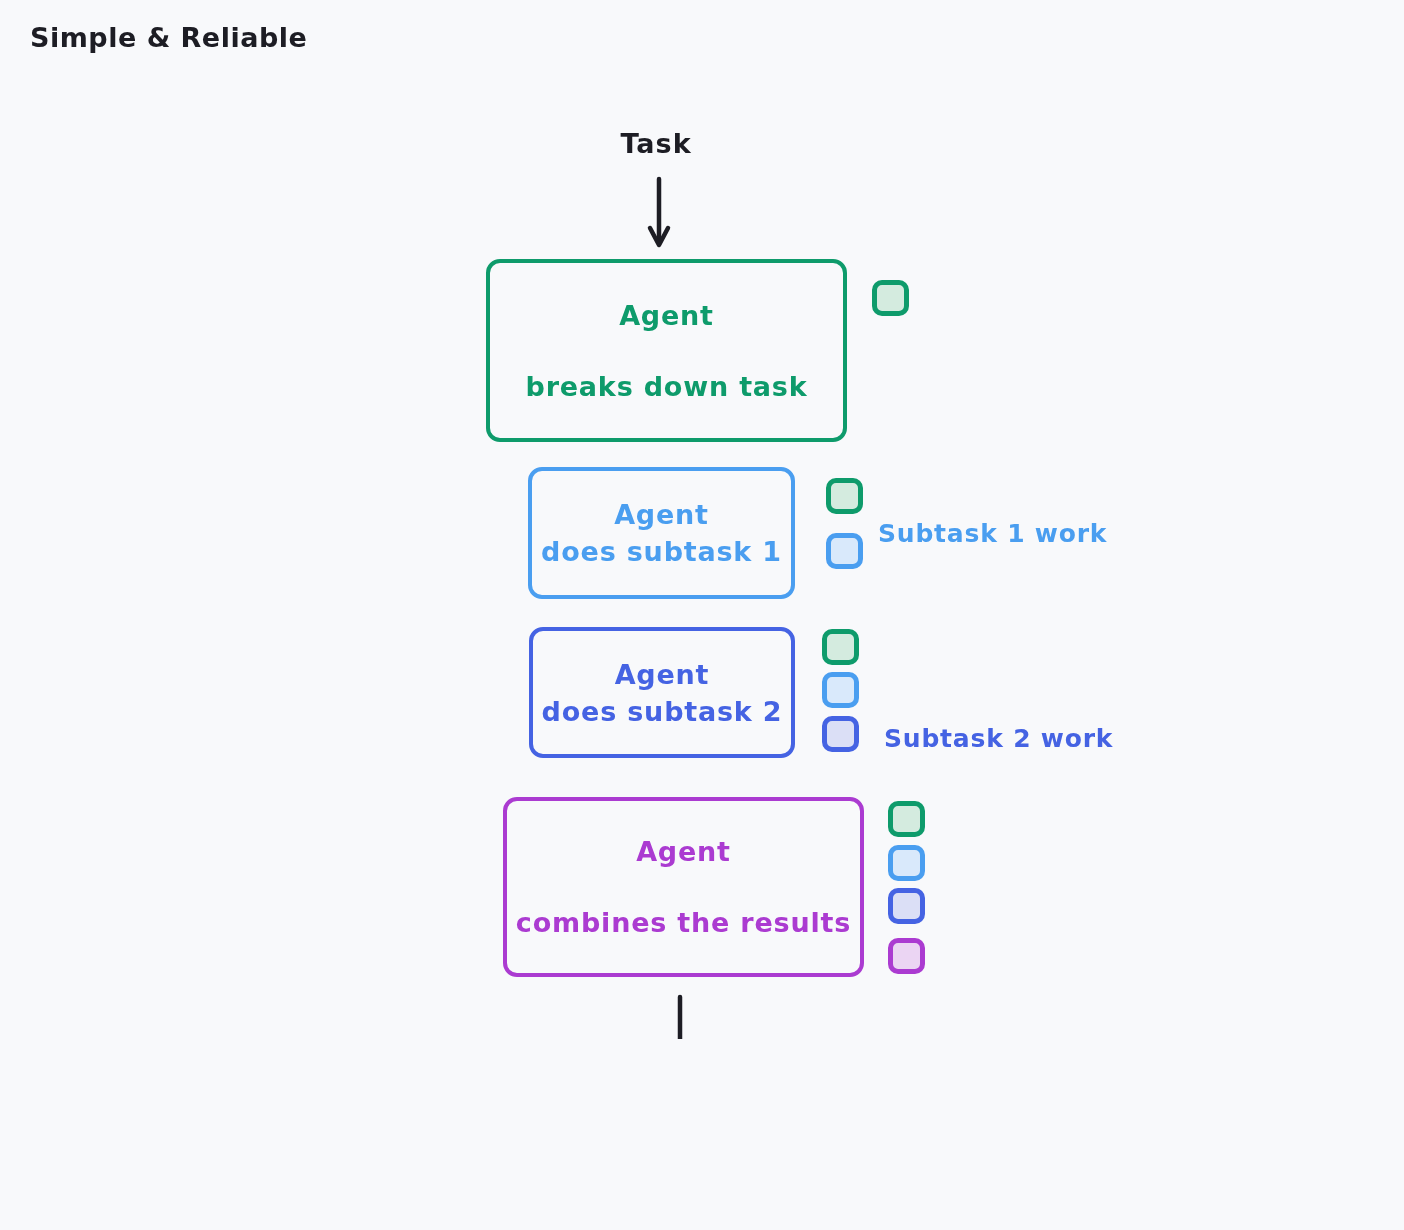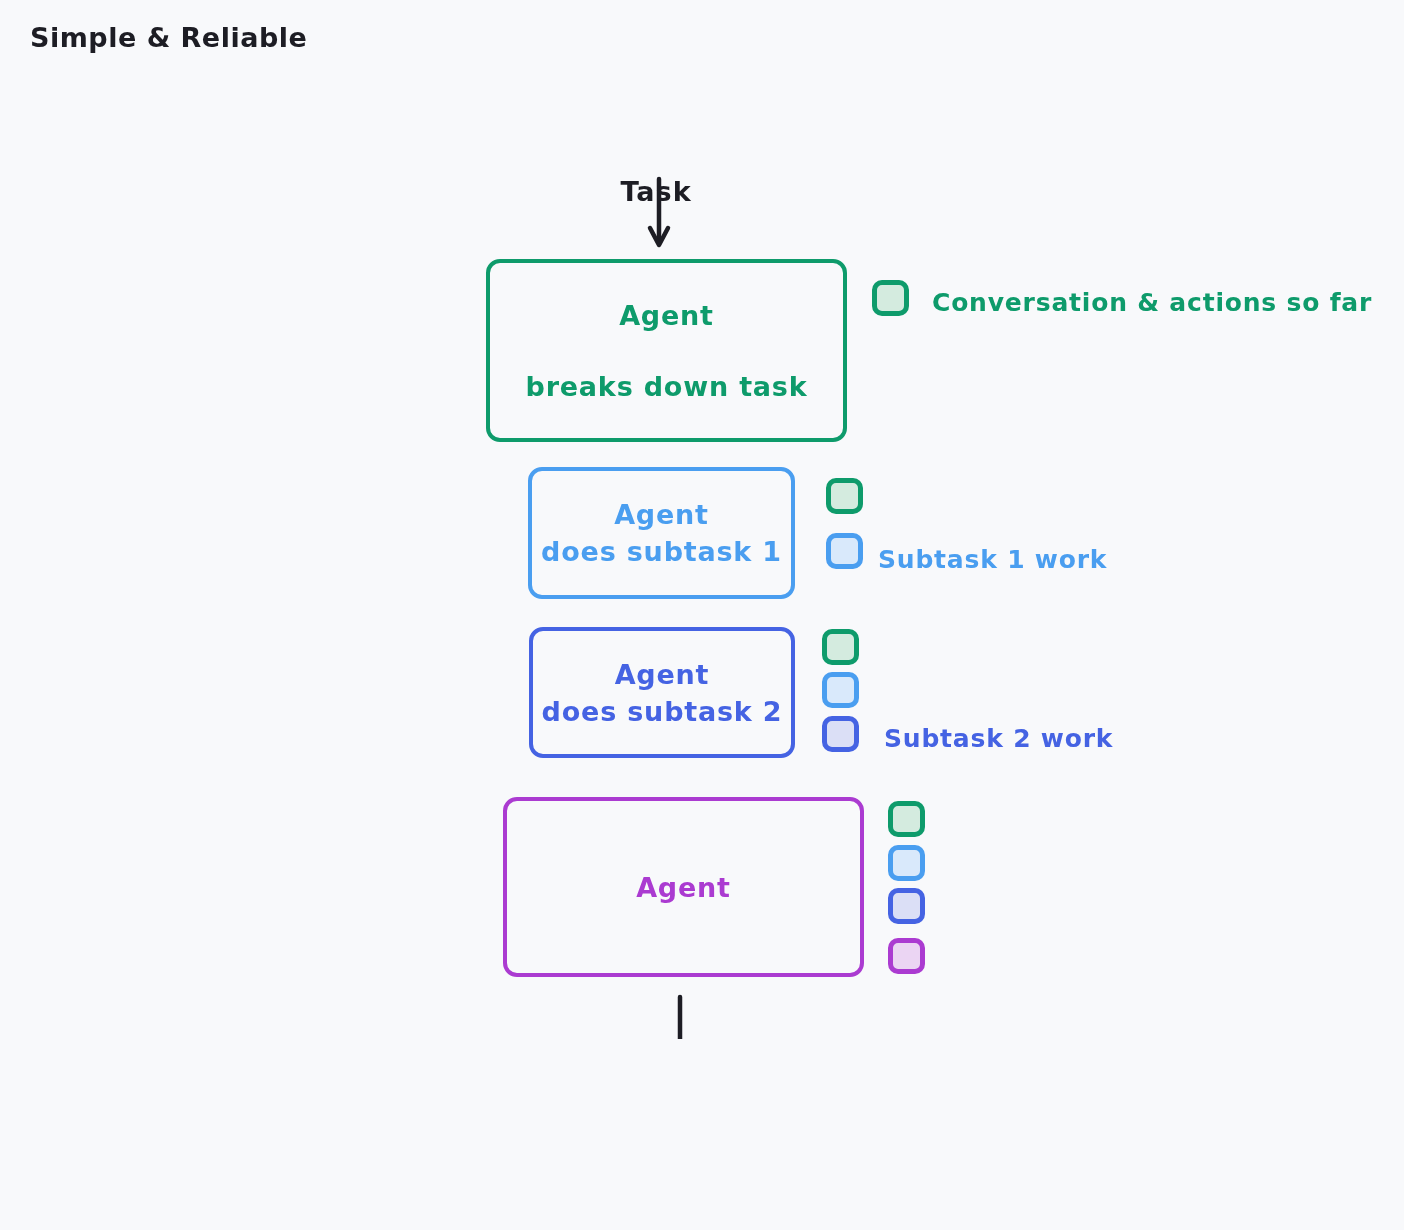--- a/index.html
+++ b/index.html
@@ -35,21 +35,21 @@
     letter-spacing: 0.5px;
     color: var(--ink);
   }
   .flow-label {
     position: absolute;
     font-size: 27px;
     letter-spacing: 1px;
     color: var(--ink);
     text-align: center;
   }
-  .flow-label.task { left: 576px; top: 128px; width: 160px; margin-top: 48px; }
+  .flow-label.task { left: 576px; top: 128px; width: 160px; }
   .flow-label.result { left: 594px; top: 1084px; width: 160px; }
   .arrow {
     position: absolute;
   }
   .node {
     position: absolute;
     border-style: solid;
     border-width: 4px;
     border-radius: 14px;
     background: transparent;
@@ -107,43 +107,43 @@
     <path d="M14 3 V64" stroke="#1d1d24" stroke-width="4.5" stroke-linecap="round" fill="none"></path>
     <path d="M5 52 L14 69 L23 52" stroke="#1d1d24" stroke-width="4.5" stroke-linecap="round" stroke-linejoin="round" fill="none"></path>
   </svg>
 
   <div class="node green breakdown">
     <div class="line">Agent</div>
     <div class="line">breaks down task</div>
   </div>
 
   <div class="sq green sq-abs" style="left:872px; top:280px;"></div>
-  <div class="legend-label green" style="left:932px; top:288px;">Conversation &amp; actions so far</div>
 
   <div class="node blue subtask1">
     <div class="line">Agent</div>
     <div class="line">does subtask 1</div>
   </div>
 
   <div class="sq green sq-abs" style="left:826px; top:478px;"></div>
   <div class="sq blue sq-abs" style="left:826px; top:533px;"></div>
-  <div class="legend-label blue" style="left:878px; top:545px;">Subtask 1 work</div>
+  <div class="legend-label blue" style="left:878px; top:519px;">Subtask 1 work</div>
 
   <div class="node indigo subtask2">
     <div class="line">Agent</div>
     <div class="line">does subtask 2</div>
   </div>
 
   <div class="sq green sq-abs" style="left:822px; top:629px;"></div>
   <div class="sq blue sq-abs" style="left:822px; top:672px;"></div>
   <div class="sq indigo sq-abs" style="left:822px; top:716px;"></div>
   <div class="legend-label indigo" style="left:884px; top:724px;">Subtask 2 work</div>
 
   <div class="node purple combine">
     <div class="line">Agent</div>
+    <div class="line">combines the results</div>
   </div>
 
   <div class="sq green sq-abs" style="left:888px; top:801px;"></div>
   <div class="sq blue sq-abs" style="left:888px; top:845px;"></div>
   <div class="sq indigo sq-abs" style="left:888px; top:888px;"></div>
   <div class="sq purple sq-abs" style="left:888px; top:938px;"></div>
 
   <svg class="arrow" style="left:666px; top:994px;" width="28" height="80" viewBox="0 0 28 80">
     <path d="M14 3 V70" stroke="#1d1d24" stroke-width="4.5" stroke-linecap="round" fill="none"></path>
     <path d="M5 58 L14 75 L23 58" stroke="#1d1d24" stroke-width="4.5" stroke-linecap="round" stroke-linejoin="round" fill="none"></path>

